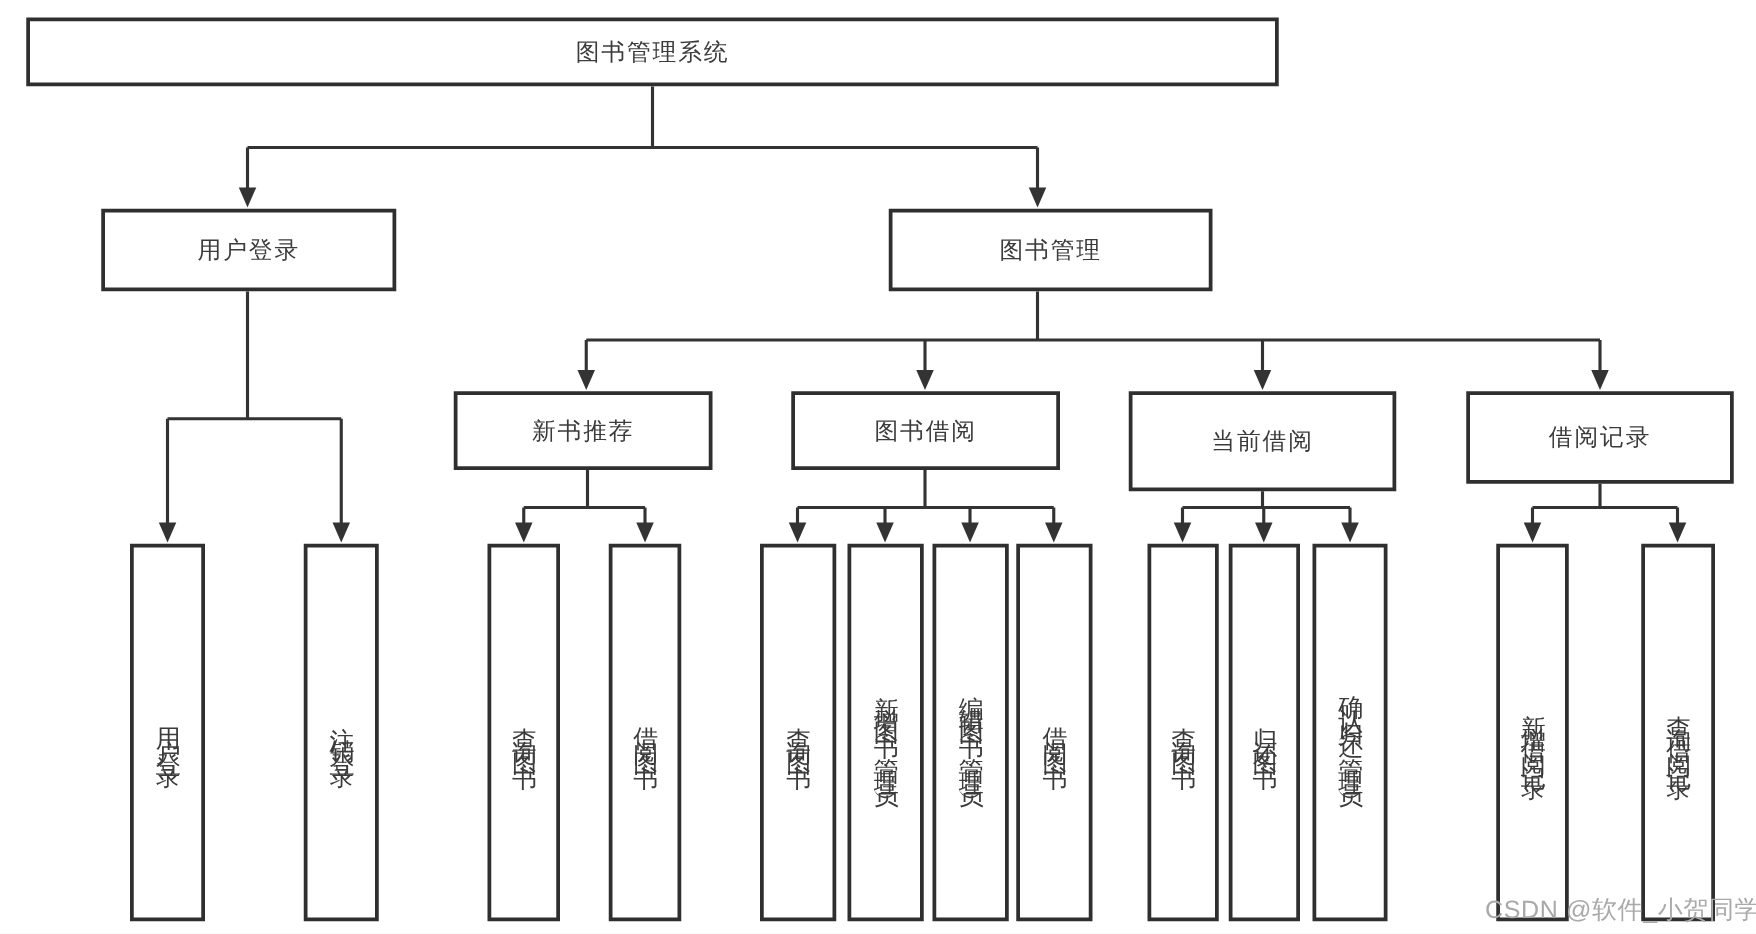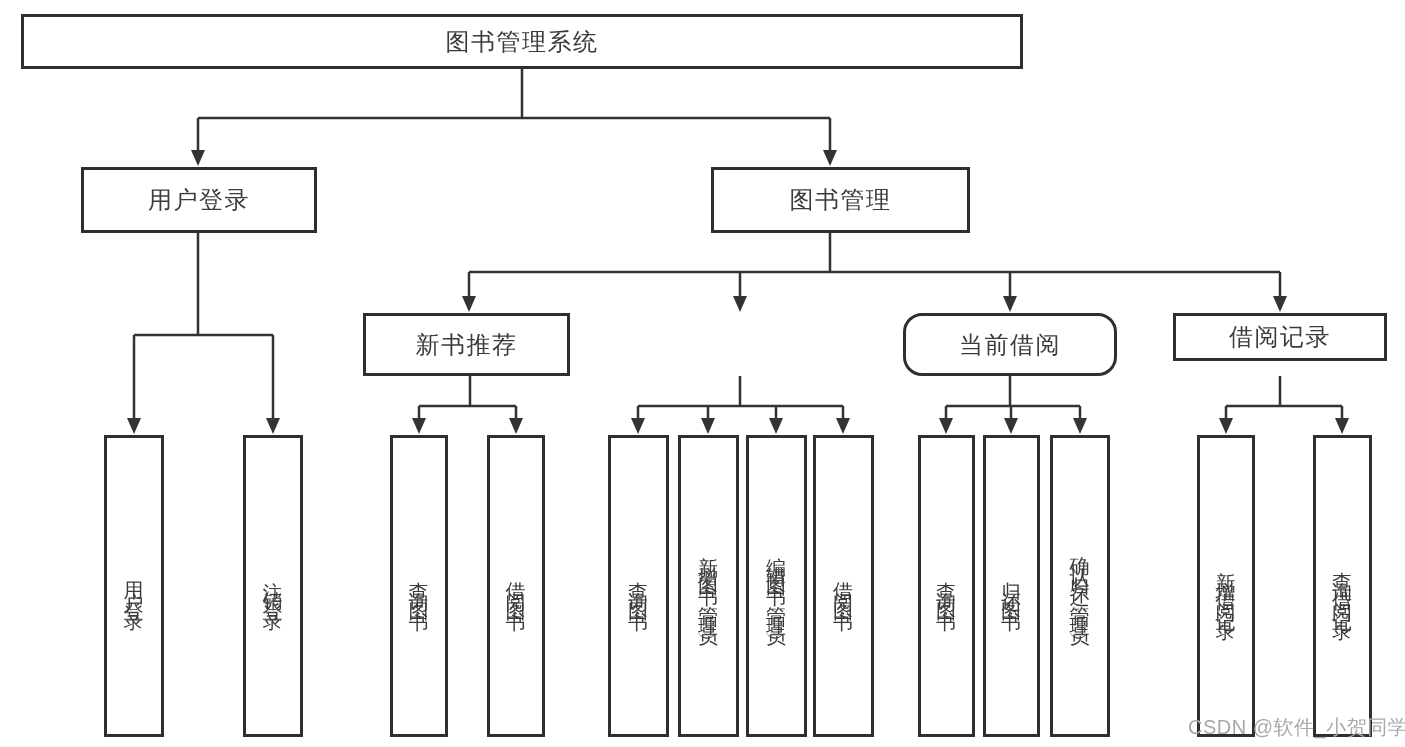--- a/index.html
+++ b/index.html
@@ -37,21 +37,21 @@
   .node {
     position: absolute;
     border: 3px solid var(--box-border, #2f2f2f);
     background: var(--background, #ffffff);
     display: flex;
     align-items: center;
     justify-content: center;
     color: var(--text, #3b3b3b);
   }
   .node.h {
-    font-size: 24px;
+    font-size: 19px;
     letter-spacing: 1.5px;
   }
   .node.v {
     font-size: 20px;
     line-height: 1;
   }
   .node.v .vtext {
     writing-mode: vertical-rl;
     text-orientation: upright;
     letter-spacing: 10px;
@@ -116,24 +116,27 @@
   <div class="node h" style="left:81px; top:167px; width:236px; height:66px;">
     <span>用户登录</span>
   </div>
   <div class="node h" style="left:711px; top:167px; width:259px; height:66px;">
     <span>图书管理</span>
   </div>
 
   <div class="node h" style="left:363px; top:313px; width:207px; height:63px;">
     <span>新书推荐</span>
   </div>
-  <div class="node h" style="left:903px; top:313px; width:214px; height:63px;border-radius:19px;">
+  <div class="node h" style="left:633px; top:313px; width:215px; height:63px;">
+    <span>图书借阅</span>
+  </div>
+  <div class="node h" style="left:903px; top:313px; width:214px; height:80px;">
     <span>当前借阅</span>
   </div>
-  <div class="node h" style="left:1173px; top:313px; width:214px; height:48px;">
+  <div class="node h" style="left:1173px; top:313px; width:214px; height:74px;">
     <span>借阅记录</span>
   </div>
 
   <div class="node v" style="left:104px; top:435px; width:60px; height:302px;">
     <span class="vtext">用户登录</span>
   </div>
   <div class="node v" style="left:243px; top:435px; width:60px; height:302px;">
     <span class="vtext">注销登录</span>
   </div>
 

